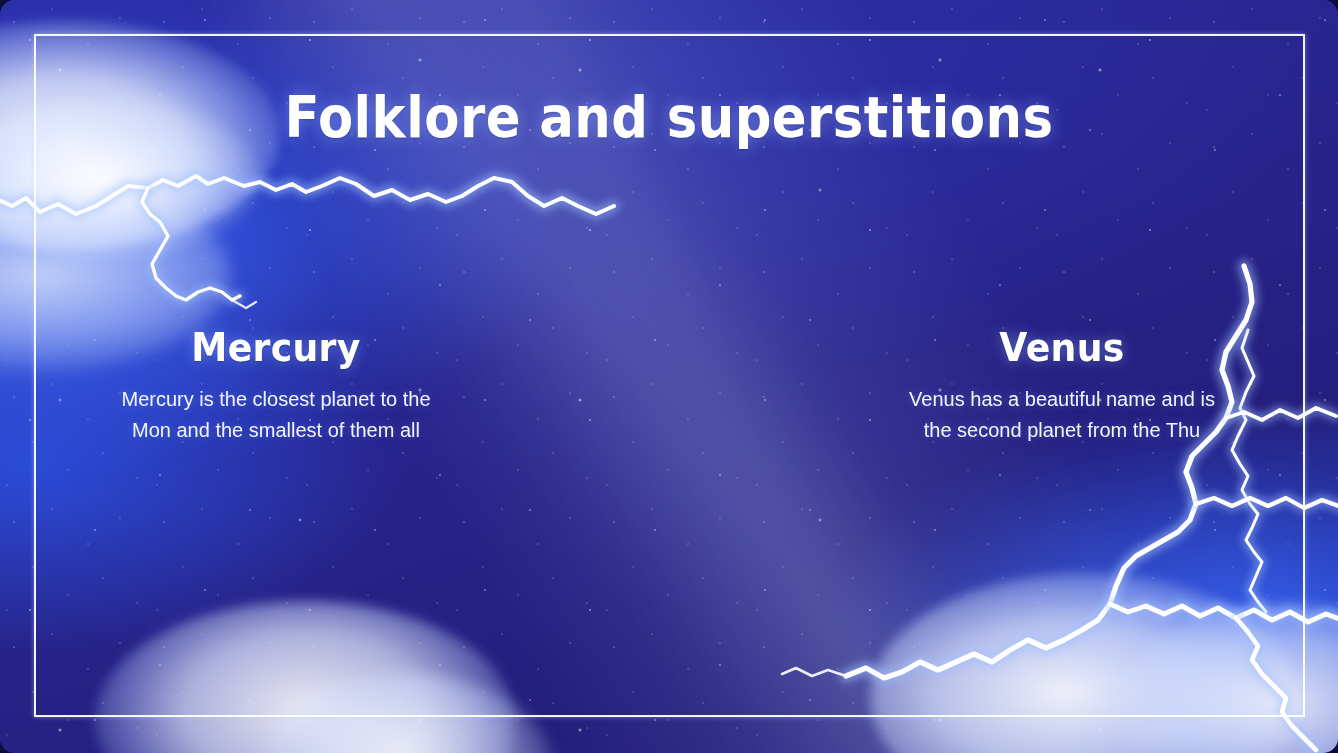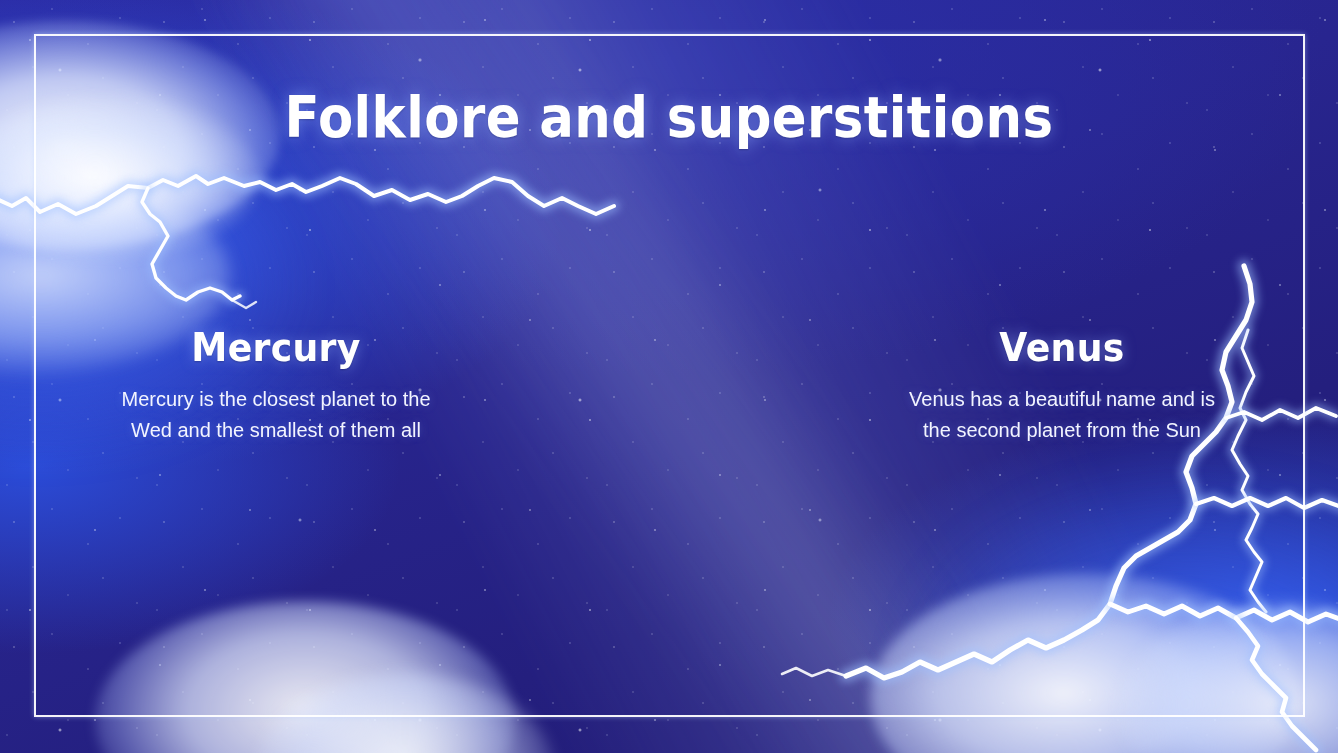--- a/index.html
+++ b/index.html
@@ -7,20 +7,21 @@
     padding: 0;
     background: #0d0d3a;
   }
   #slide {
     position: relative;
     width: 1338px;
     height: 753px;
     overflow: hidden;
     font-family: "DejaVu Sans", sans-serif;
     background: #2a2a96;
+    border-radius: 15px;
   }
 
   
   .layer { position: absolute; inset: 0; pointer-events: none; }
 
   #sky-base {
     background:
       radial-gradient(ellipse 60% 55% at 6% 30%,  #3158e6 0%, rgba(49,88,230,0) 60%),
       radial-gradient(ellipse 45% 40% at 2% 62%,  #2b4cd8 0%, rgba(43,76,216,0) 62%),
       radial-gradient(ellipse 55% 45% at 96% 82%, #2f54de 0%, rgba(47,84,222,0) 62%),
@@ -307,24 +308,24 @@
   <div id="frame"></div>
 
   <div id="content">
 
     <div id="title">Folklore and superstitions</div>
 
     <div id="columns">
 
       <div class="col">
         <div class="col-title">Mercury</div>
-        <p class="col-text">Mercury is the closest planet to the Wed and the smallest of them all</p>
+        <p class="col-text">Mercury is the closest planet to the Mon and the smallest of them all</p>
       </div>
 
       <div class="col">
         <div class="col-title">Venus</div>
-        <p class="col-text">Venus has a beautiful name and is the second planet from the Sun</p>
+        <p class="col-text">Venus has a beautiful name and is the second planet from the Thu</p>
       </div>
 
 
     </div>
   </div>
 </div>
 
 </body></html>

